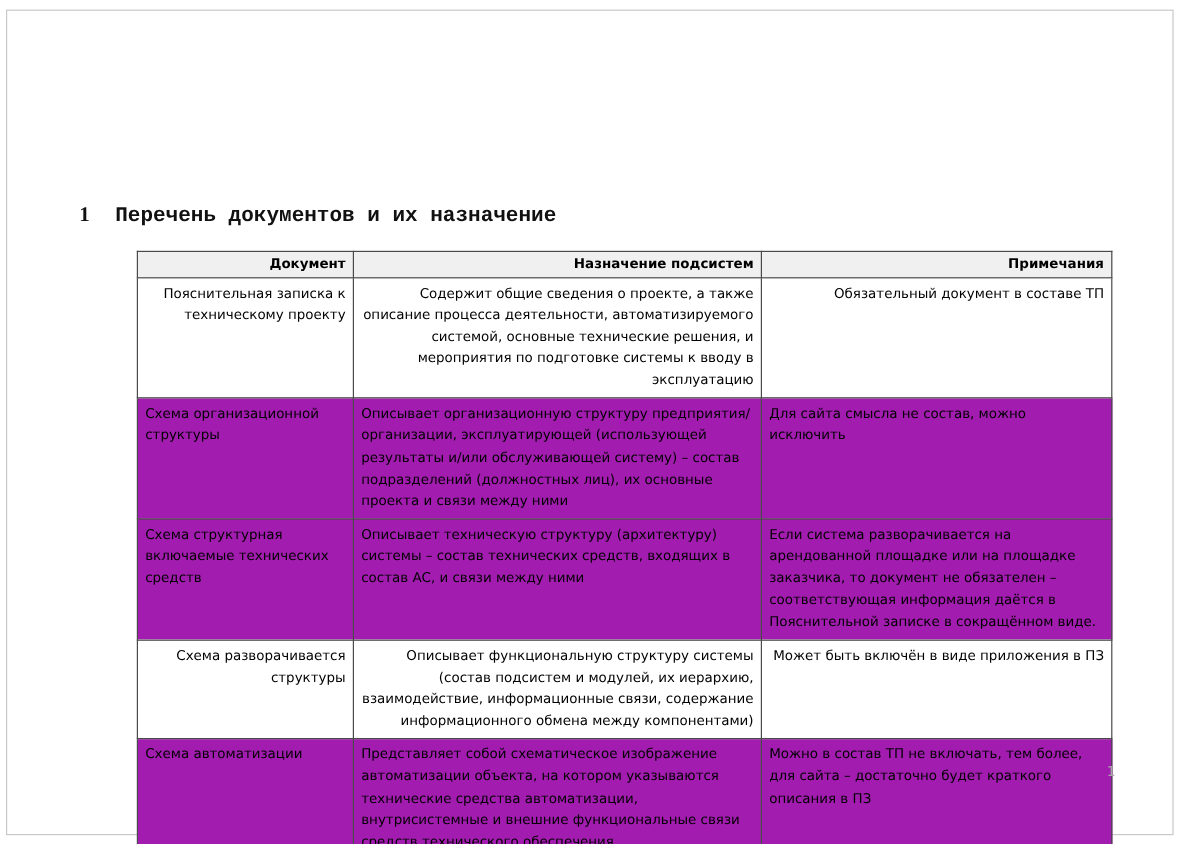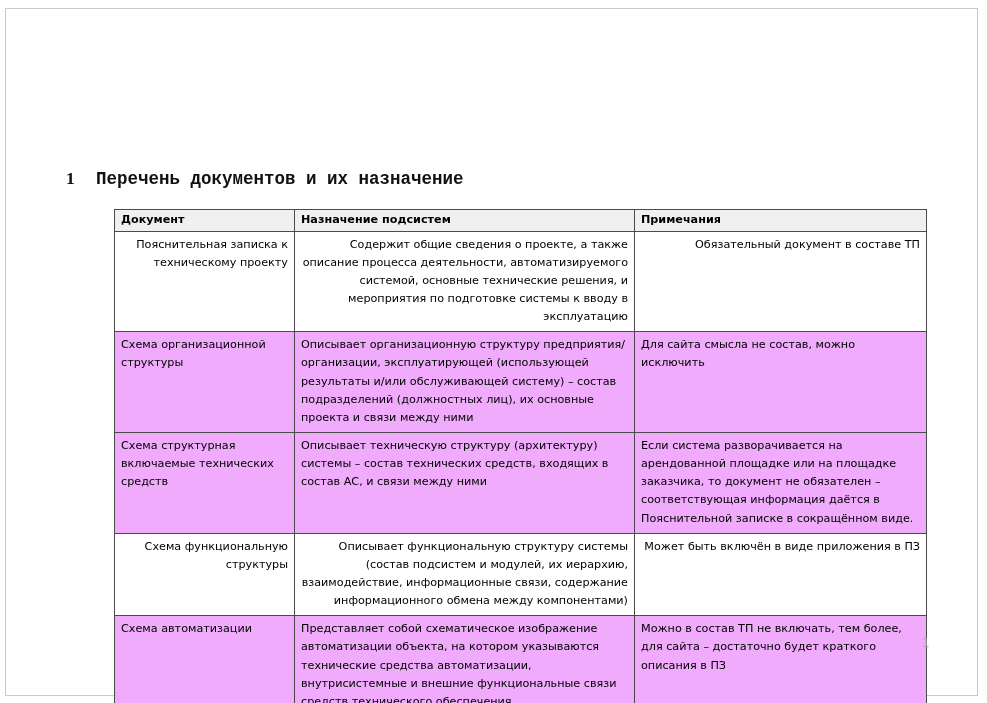--- a/index.html
+++ b/index.html
@@ -69,29 +69,29 @@
   #doc-table col.c2 { width: 340px; }
   #doc-table col.c3 { width: 292px; }
   #doc-table th, #doc-table td {
     border: 1px solid #4a4a4a;
     vertical-align: top;
     padding: 4px 6px 5px 6px;
     line-height: 1.62;
   }
   #doc-table thead th {
     background: #f0f0f0;
-    text-align: left;
+    text-align: right;
     font-weight: bold;
     font-size: 11.2px;
     padding-top: 3px;
     padding-bottom: 3px;
     line-height: 1.3;
   }
   #doc-table tr.hl td {
-    background: #f0abfc;
+    background: #a21caf;
   }
   #doc-table tr.plain td {
     background: #ffffff;
     text-align: right;
   }
   #page-number {
     position: absolute;
     left: 905px;
     top: 627px;
     width: 30px;
@@ -135,21 +135,21 @@
           <td>Схема организационной структуры</td>
           <td>Описывает организационную структуру предприятия/организации, эксплуатирующей (использующей результаты и/или обслуживающей систему) – состав подразделений (должностных лиц), их основные проекта и связи между ними</td>
           <td>Для сайта смысла не состав, можно исключить</td>
         </tr>
         <tr class="hl">
           <td>Схема структурная включаемые технических средств</td>
           <td>Описывает техническую структуру (архитектуру) системы – состав технических средств, входящих в состав АС, и связи между ними</td>
           <td>Если система разворачивается на арендованной площадке или на площадке заказчика, то документ не обязателен – соответствующая информация даётся в Пояснительной записке в сокращённом виде.</td>
         </tr>
         <tr class="plain">
-          <td>Схема функциональную структуры</td>
+          <td>Схема разворачивается структуры</td>
           <td>Описывает функциональную структуру системы (состав подсистем и модулей, их иерархию, взаимодействие, информационные связи, содержание информационного обмена между компонентами)</td>
           <td>Может быть включён в виде приложения в ПЗ</td>
         </tr>
         <tr class="hl">
           <td>Схема автоматизации</td>
           <td>Представляет собой схематическое изображение автоматизации объекта, на котором указываются технические средства автоматизации, внутрисистемные и внешние функциональные связи средств технического обеспечения</td>
           <td>Можно в состав ТП не включать, тем более, для сайта – достаточно будет краткого описания в ПЗ</td>
         </tr>
       </tbody>
   </table>

